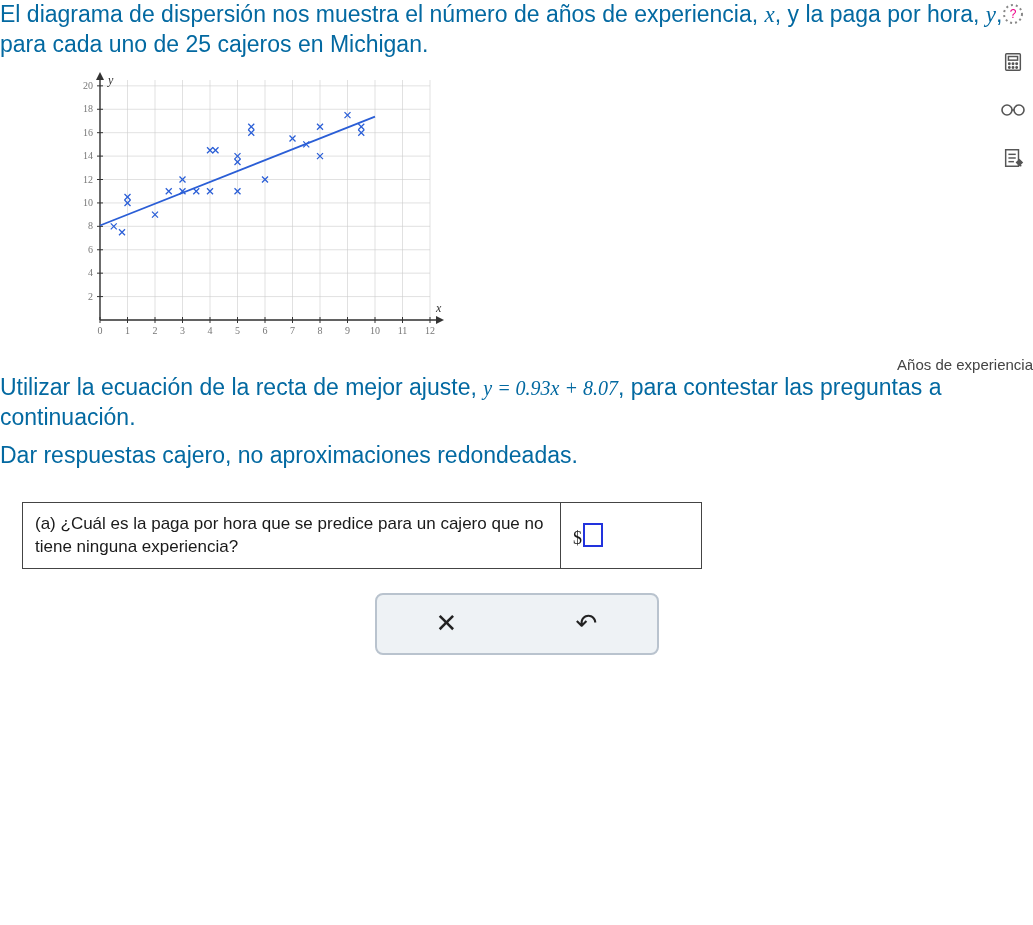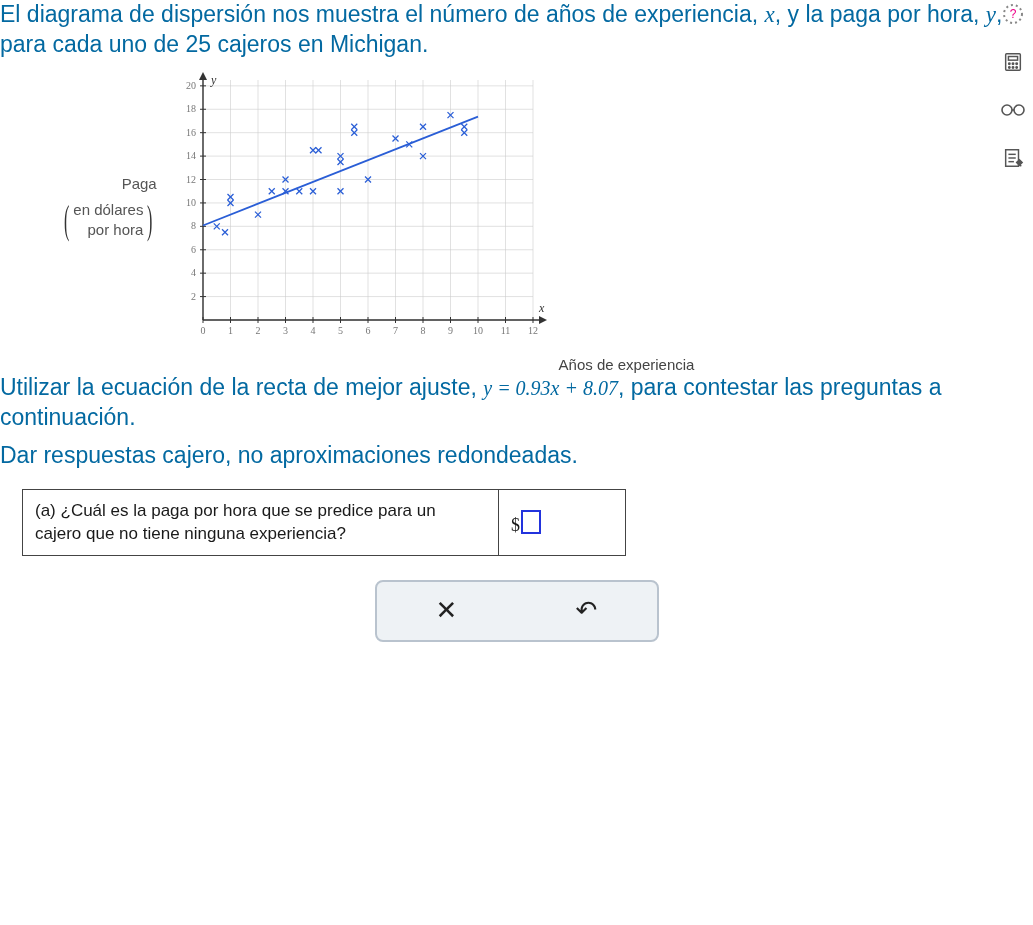--- a/index.html
+++ b/index.html
@@ -39,31 +39,31 @@
     transform: scaleX(0.4);
     color:#333;
   }
   .chart-box {
     position: relative;
   }
   svg.chart {
     display: block;
   }
   .xlabel {
-    text-align: center;
+    text-align: right;
     font-size: 15px;
     color: #444;
     margin: 6px 0 0 220px;
   }
   .second-para {
   }
   .answer-table {
     border-collapse: collapse;
-    margin: 19px 0 0 22px;
-    width: 604px;
+    margin: 32px 0 0 22px;
+    width: 680px;
   }
   .answer-table td {
     border: 1px solid #444;
     padding: 10px 12px;
     font-size: 17px;
     vertical-align: middle;
   }
   .answer-table td.q {
     width: 530px;
     line-height: 1.3;
@@ -156,29 +156,20 @@
         <path d="M19 14 l3 3 -3 3 -3-3z" fill="#555"></path>
     </svg>
   </div>
 </div>
 
 <p class="problem-text">
   <span>El diagrama de dispersión nos muestra el número de años de experiencia, </span><span class="italic">x</span><span>, y la paga por hora, </span><span class="italic">y</span><span>, para cada uno de 25 cajeros en Michigan.</span>
 </p>
 
 <div class="chart-row">
-  <div class="ylabel">
-    <div>Paga</div>
-    <div>
-      <span class="paren">(</span><span style="display:inline-block;vertical-align:middle;">
-        <div>en dólares</div>
-        <div>por hora</div>
-      </span><span class="paren">)</span>
-    </div>
-  </div>
   <div class="chart-box">
     <svg class="chart" id="chart-svg" width="400" height="280">
         <line x1="40" y1="250" x2="40" y2="10" stroke="#ccc" stroke-width="0.6"></line>
         <line x1="67.5" y1="250" x2="67.5" y2="10" stroke="#ccc" stroke-width="0.6"></line>
         <line x1="95" y1="250" x2="95" y2="10" stroke="#ccc" stroke-width="0.6"></line>
         <line x1="122.5" y1="250" x2="122.5" y2="10" stroke="#ccc" stroke-width="0.6"></line>
         <line x1="150" y1="250" x2="150" y2="10" stroke="#ccc" stroke-width="0.6"></line>
         <line x1="177.5" y1="250" x2="177.5" y2="10" stroke="#ccc" stroke-width="0.6"></line>
         <line x1="205" y1="250" x2="205" y2="10" stroke="#ccc" stroke-width="0.6"></line>
         <line x1="232.5" y1="250" x2="232.5" y2="10" stroke="#ccc" stroke-width="0.6"></line>

